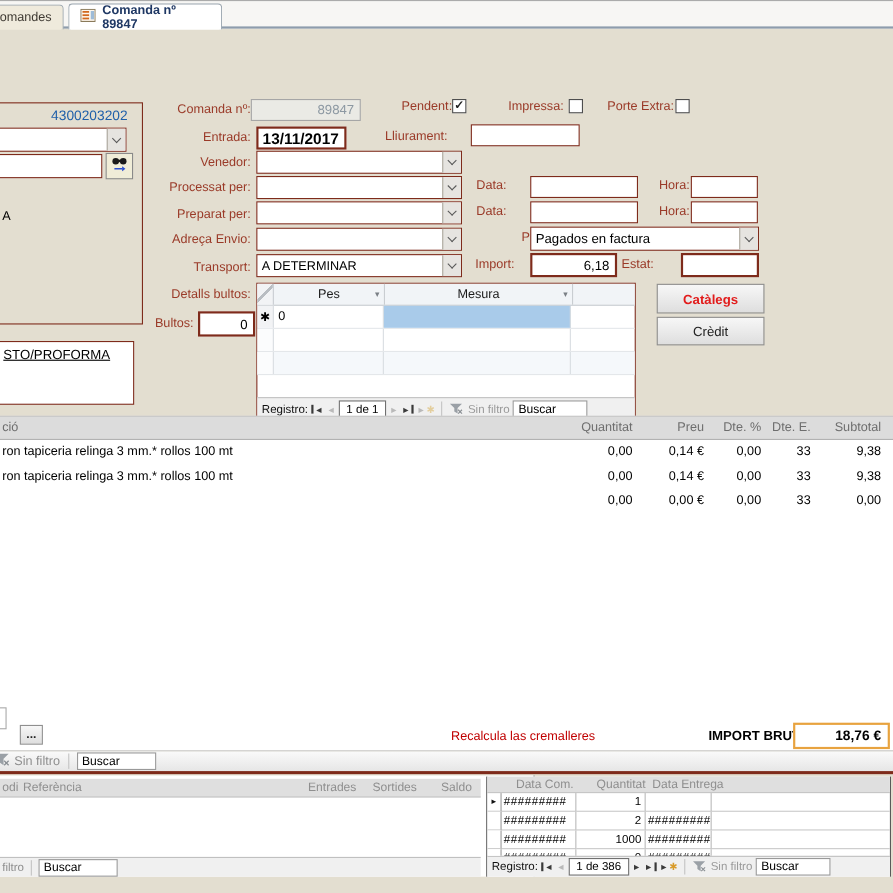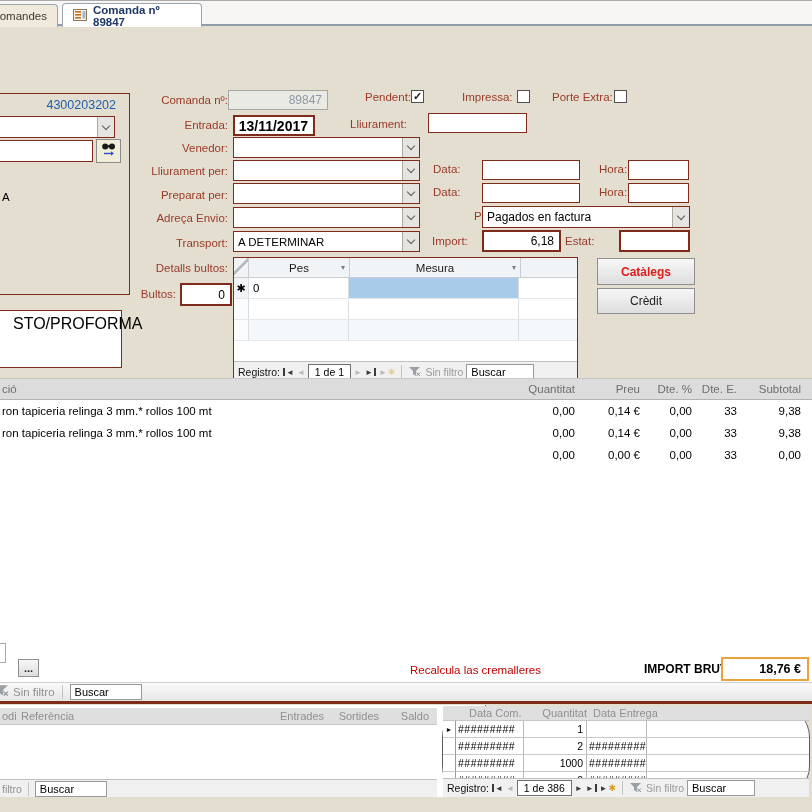--- a/index.html
+++ b/index.html
@@ -67,21 +67,21 @@
   
   .redline{position:absolute;left:0;top:701px;width:812px;height:3px;background:#7E2B1B;}
   .botbg{position:absolute;left:0;top:704px;width:812px;height:108px;background:#E3DED0;}
   .gridhdr{color:#8F8F8F;font-size:11px;}
   .hash{font-size:10.5px;letter-spacing:0.5px;}
 
   .bt-left{position:absolute;left:0;top:705px;width:486px;height:92px;background:#FFF;border-right:1px solid #6A6A6A;box-sizing:border-box;}
   .bt-left .bhdr{position:absolute;left:0;top:3px;width:437px;height:17px;background:#DFDFDF;border-bottom:1px solid #C6C6C6;box-sizing:border-box;}
   .bt-left .recnav{position:absolute;left:0;top:74px;width:437px;height:18px;}
 
-  .bt-right{position:absolute;left:442px;top:706px;width:368px;height:91px;background:#FFF;border-left:1.5px solid #5A5A5A;border-right:1.5px solid #5A5A5A;box-sizing:border-box;border-radius:31px;}
+  .bt-right{position:absolute;left:442px;top:706px;width:368px;height:91px;background:#FFF;border-left:1.5px solid #5A5A5A;border-right:1.5px solid #5A5A5A;box-sizing:border-box;}
   .bt-right .bhdr{display:flex;height:15px;background:#DFDFDF;border-bottom:1px solid #C6C6C6;box-sizing:border-box;position:relative;}
   .bt-rows{height:57px;overflow:hidden;}
   .brow{display:flex;height:17px;box-sizing:border-box;}
   .bcell{border-right:1px solid #B9B9B9;border-bottom:1px solid #C9C9C9;box-sizing:border-box;display:flex;align-items:center;}
   .bsel{width:13px;justify-content:center;font-size:7px;color:#111;background:#FFF;border-right:1px solid #9A9A9A;}
   .bdc{width:68px;padding-left:2px;}
   .bq{width:63px;justify-content:flex-end;padding-right:3px;}
   .bde{width:60px;padding-left:2px;}
   .bfill{flex:1;border-bottom:1px solid #C9C9C9;}
   .bt-right .recnav{height:19px;}
@@ -129,27 +129,27 @@
             <rect x="6" y="3.2" width="3.3" height="2.2" fill="#1A1A1A"></rect>
             <path d="M3 11.5h7" stroke="#2A4FD0" stroke-width="1.4"></path>
             <path d="M10 9.2l3 2.3-3 2.3z" fill="#2A4FD0"></path>
           </svg>
       </span>
     </div>
     <div class="abs" style="left:15px;top:97px;color:#000;font-size:11.5px;">A</div>
   </div>
 
   <div class="abs" style="left:-12px;top:310px;width:134px;height:58px;background:#FFF;border:1px solid #7E2B1B;box-sizing:border-box;">
-    <div class="abs" style="left:24px;top:4px;font-size:16px;color:#000;">STO/PROFORMA</div>
+    <div class="abs" style="left:14px;top:4px;font-size:12px;color:#000;text-decoration:underline;">STO/PROFORMA</div>
   </div>
 
   <div class="lbl r" style="right:584px;top:94px;">Comanda nº:</div>
   <div class="lbl r" style="right:584px;top:119px;">Entrada:</div>
   <div class="lbl r" style="right:584px;top:142px;">Venedor:</div>
-  <div class="lbl r" style="right:584px;top:165px;">Lliurament per:</div>
+  <div class="lbl r" style="right:584px;top:165px;">Processat per:</div>
   <div class="lbl r" style="right:584px;top:189px;">Preparat per:</div>
   <div class="lbl r" style="right:584px;top:212px;">Adreça Envio:</div>
   <div class="lbl r" style="right:584px;top:237px;">Transport:</div>
   <div class="lbl r" style="right:584px;top:262px;">Detalls bultos:</div>
   <div class="lbl r" style="right:636px;top:288px;">Bultos:</div>
 
   <div class="field disabled right" style="left:228px;top:90px;width:100px;height:20px;font-size:12px;">89847</div>
   <div class="lbl" style="left:365px;top:91px;">Pendent:</div>
   <div class="cb" style="left:411px;top:90px;"><span>✓</span></div>
   <div class="lbl" style="left:462px;top:91px;">Impressa:</div>

